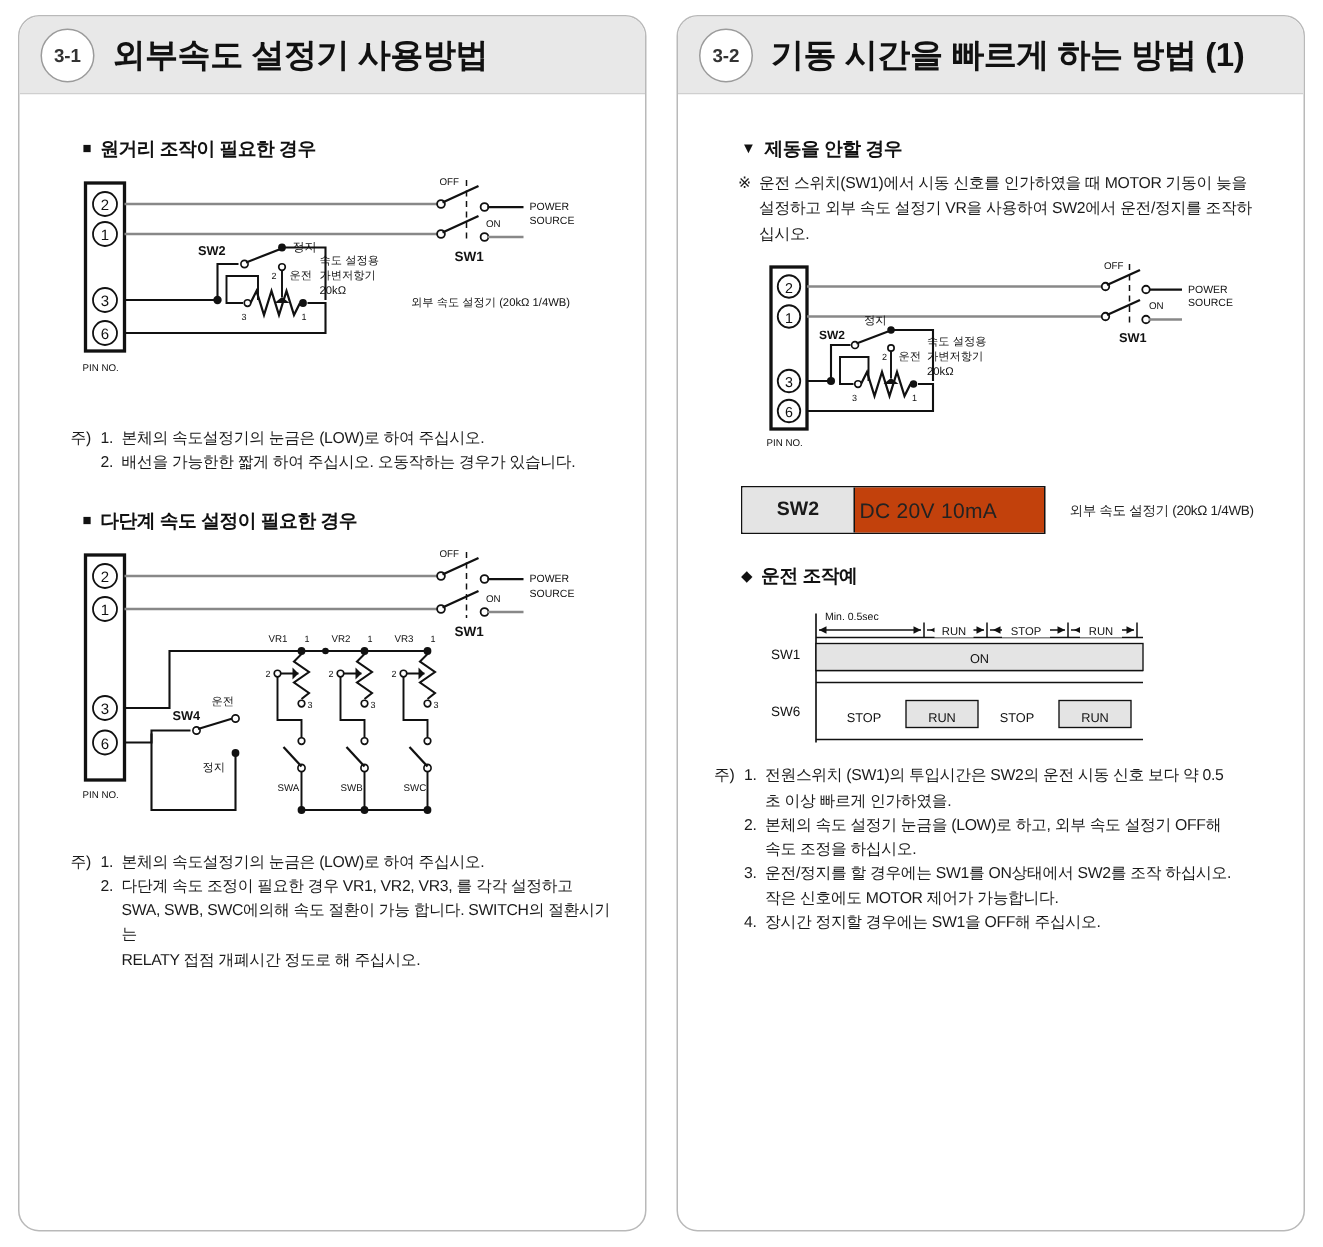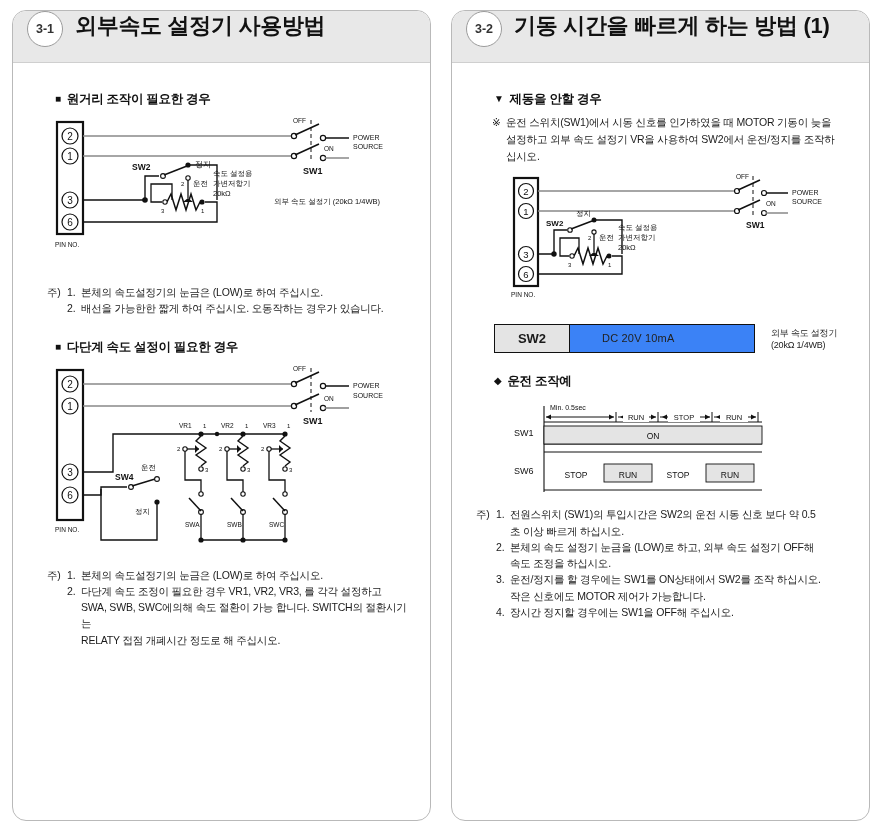--- a/index.html
+++ b/index.html
@@ -31,20 +31,21 @@
     background: #ffffff;
     box-sizing: border-box;
     overflow: hidden;
   }
   .panel-header {
     height: 52px;
     background: #e8e8e8;
     border-bottom: 1px solid #cfcfcf;
     border-radius: 13px 13px 0 0;
     display: flex;
+    align-items: center;
     padding-left: 14px;
     box-sizing: border-box;
   }
   .badge {
     width: 34px;
     height: 34px;
     border-radius: 50%;
     background: #ffffff;
     border: 1px solid #9b9b9b;
     display: flex;
@@ -109,23 +110,23 @@
   .spec-key {
     background: #e4e4e4;
     border-right: 1.5px solid #111;
     font-size: 13px;
     font-weight: bold;
     padding: 6px 14px;
     text-align: center;
     min-width: 46px;
   }
   .spec-val {
-    background: #3b82f6;
-    font-size: 11px;
-    padding: 7px 32px;
+    background: #c2410c;
+    font-size: 14px;
+    padding: 7px 3px;
     min-width: 120px;
     color: #222;
     letter-spacing: 0.2px;
   }
   .spec-side {
     font-size: 9px;
     margin-left: 16px;
     color: #222;
     letter-spacing: -0.2px;
   }
@@ -496,21 +497,21 @@
           <text x="220" y="82" font-size="8.5" text-anchor="middle">RUN</text>
         </svg>
       </div>
 
       <div class="note-block" style="margin-left:6px;">
         <div class="note-row">
           <span class="note-lead">주)</span>
           <span class="note-num">1.</span>
           <span class="note-txt">전원스위치 (SW1)의 투입시간은 SW2의 운전 시동 신호 보다 약 0.5</span>
         </div>
-        <div class="note-cont">초 이상 빠르게 하십시오.</div>
+        <div class="note-cont">초 이상 빠르게 인가하였을.</div>
         <div class="note-row">
           <span class="note-lead"></span>
           <span class="note-num">2.</span>
           <span class="note-txt">본체의 속도 설정기 눈금을 (LOW)로 하고, 외부 속도 설정기 OFF해</span>
         </div>
         <div class="note-cont">속도 조정을 하십시오.</div>
         <div class="note-row">
           <span class="note-lead"></span>
           <span class="note-num">3.</span>
           <span class="note-txt">운전/정지를 할 경우에는 SW1를 ON상태에서 SW2를 조작 하십시오.</span>

